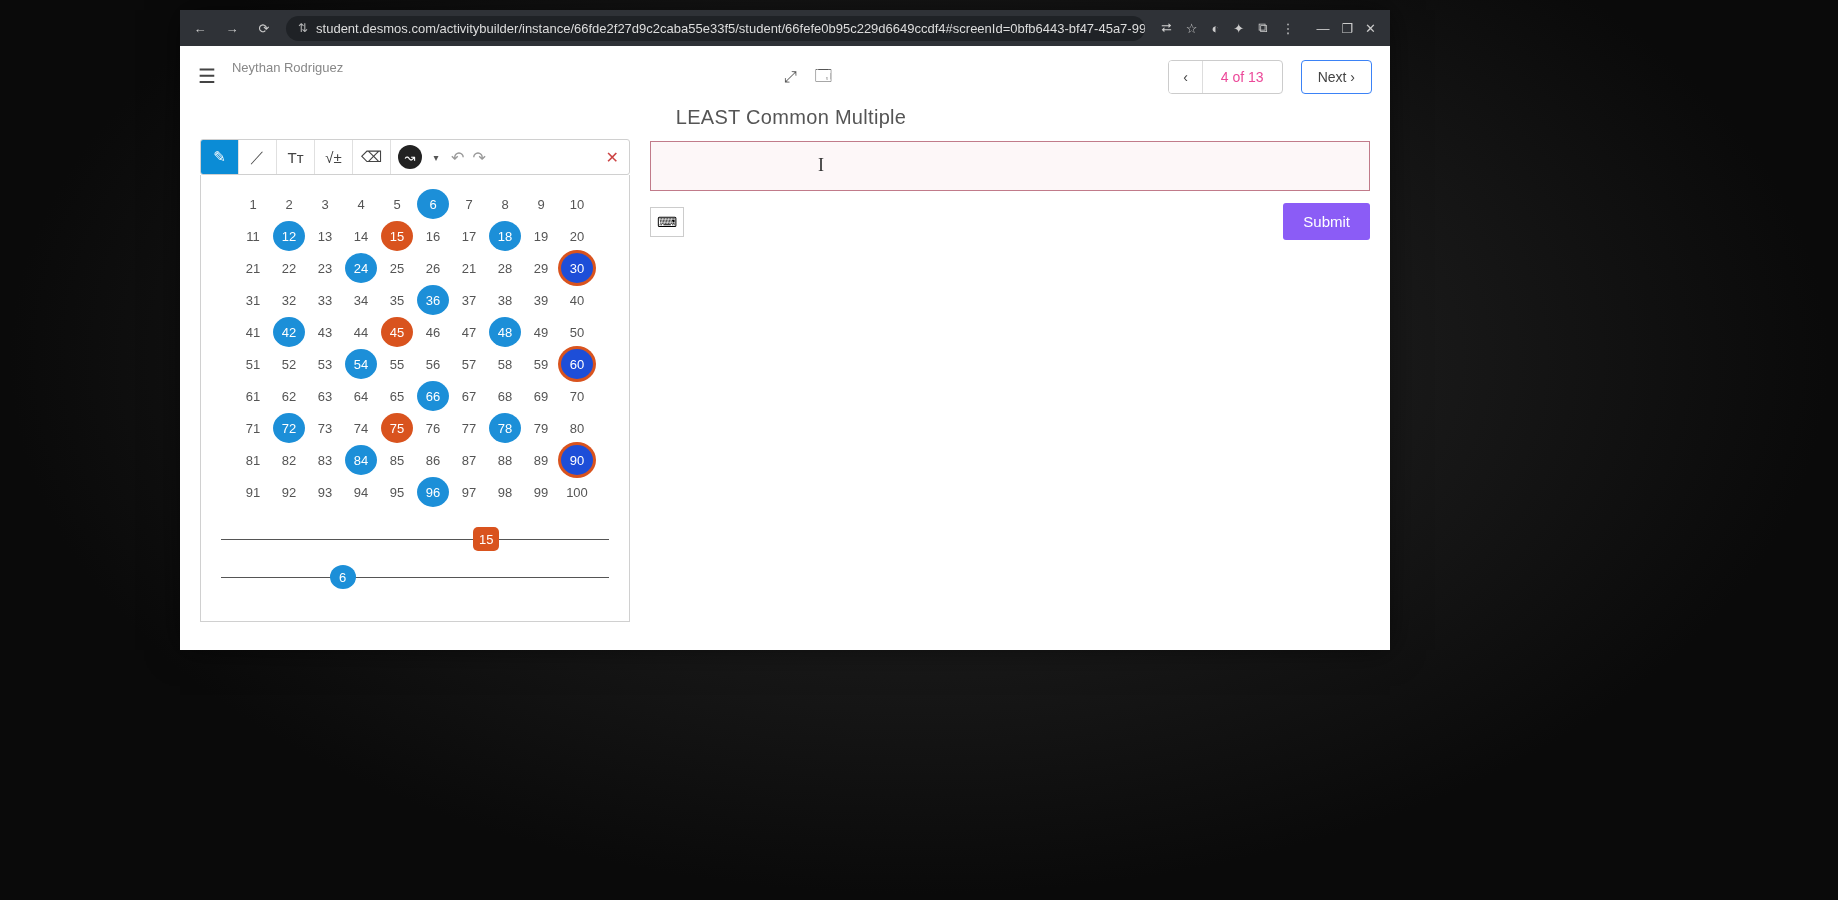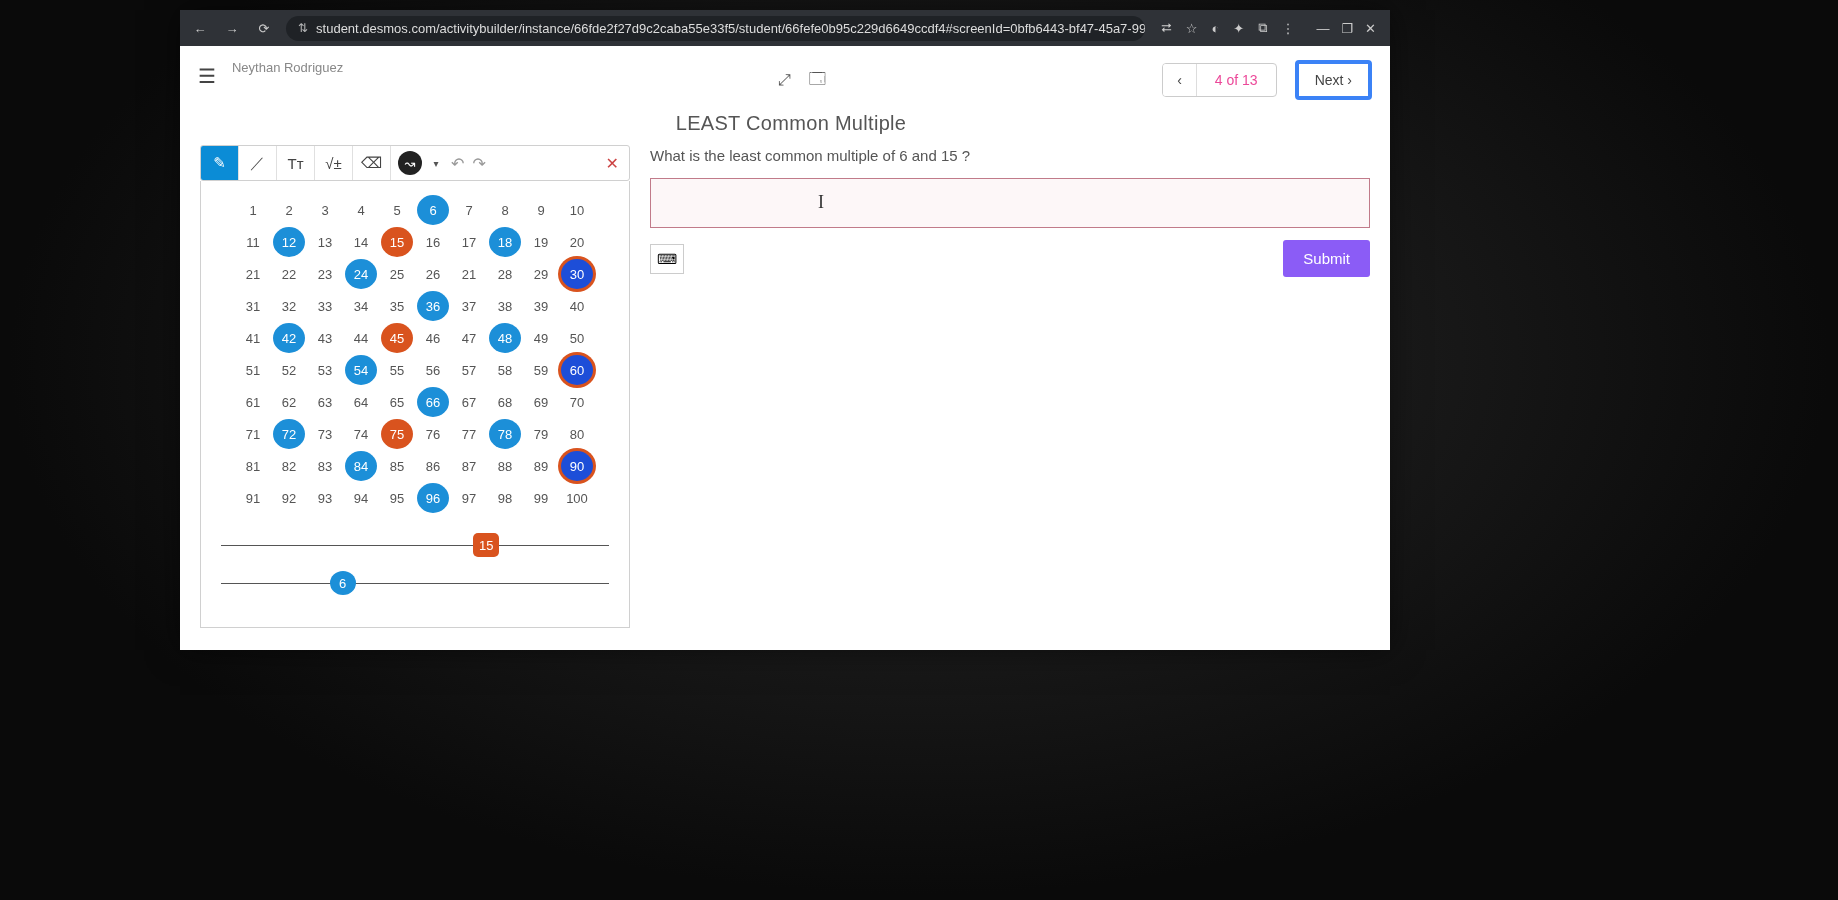--- a/index.html
+++ b/index.html
@@ -21,21 +21,21 @@
   .app-header { display:flex; align-items:flex-start; padding:14px 18px 6px 18px; gap:16px;}
   .menu-icon { font-size:20px; color:#444; padding-top:4px; cursor:pointer;}
   .title-block { flex:1;}
   .app-title { font-size:20px; color:#444; font-weight:400;}
   .user-name { font-size:13px; color:#888; margin-top:0;}
   .header-right { display:flex; align-items:center; gap:18px;}
   .hdr-ico { font-size:16px; color:#555; cursor:pointer;}
   .pager { display:flex; align-items:center; gap:0; border:1px solid #ccc; border-radius:4px; overflow:hidden;}
   .pg-btn { padding:8px 14px; background:#fff; border:none; border-right:1px solid #ddd; font-size:14px; color:#444; cursor:pointer;}
   .pg-label { padding:8px 18px; font-size:14px; color:#ec4899;}
-  .next-btn { padding:8px 16px; border:4px solid #3b82f6; border-radius:4px; background:#fff; font-size:14px; color:#444; cursor:pointer;}
+  .next-btn { padding:8px 16px; border:1px solid #3b82f6; border-radius:4px; background:#fff; font-size:14px; color:#444; cursor:pointer;}
   
   .screen-title { text-align:center; font-size:20px; color:#555; font-weight:400; padding:6px 0 10px 12px; letter-spacing:.3px;}
   
   .content { display:flex; gap:20px; padding:0 20px 20px 20px; }
   
   
   .canvas-wrap { width:430px; }
   .toolbar { display:flex; align-items:center; border:1px solid #d0d0d0; border-radius:3px; overflow:hidden; height:36px; background:#fff;}
   .tool { width:38px; height:100%; display:flex; align-items:center; justify-content:center; font-size:15px; color:#444; border-right:1px solid #e0e0e0; cursor:pointer;}
   .tool.active { background:#0b8cd6; color:#fff;}
@@ -248,21 +248,20 @@
           </div>
           <div class="slider-row">
             <div class="slider-line"></div>
             <div class="slider-handle blue-h" id="handle-blue" style="left: 28%;">6</div>
           </div>
         </div>
       </div>
     </div>
 
     <div class="right-panel">
-      <p class="question">What is the least common multiple of 6 and 15 ?</p>
       <div style="position:relative">
         <input class="answer-box" style="">
         <span class="cursor-caret" style="left:168px; top:14px;">I</span>
       </div>
       <div class="answer-row">
         <div class="kbd-btn">⌨</div>
         <button class="submit-btn">Submit</button>
       </div>
     </div>
   </div>

